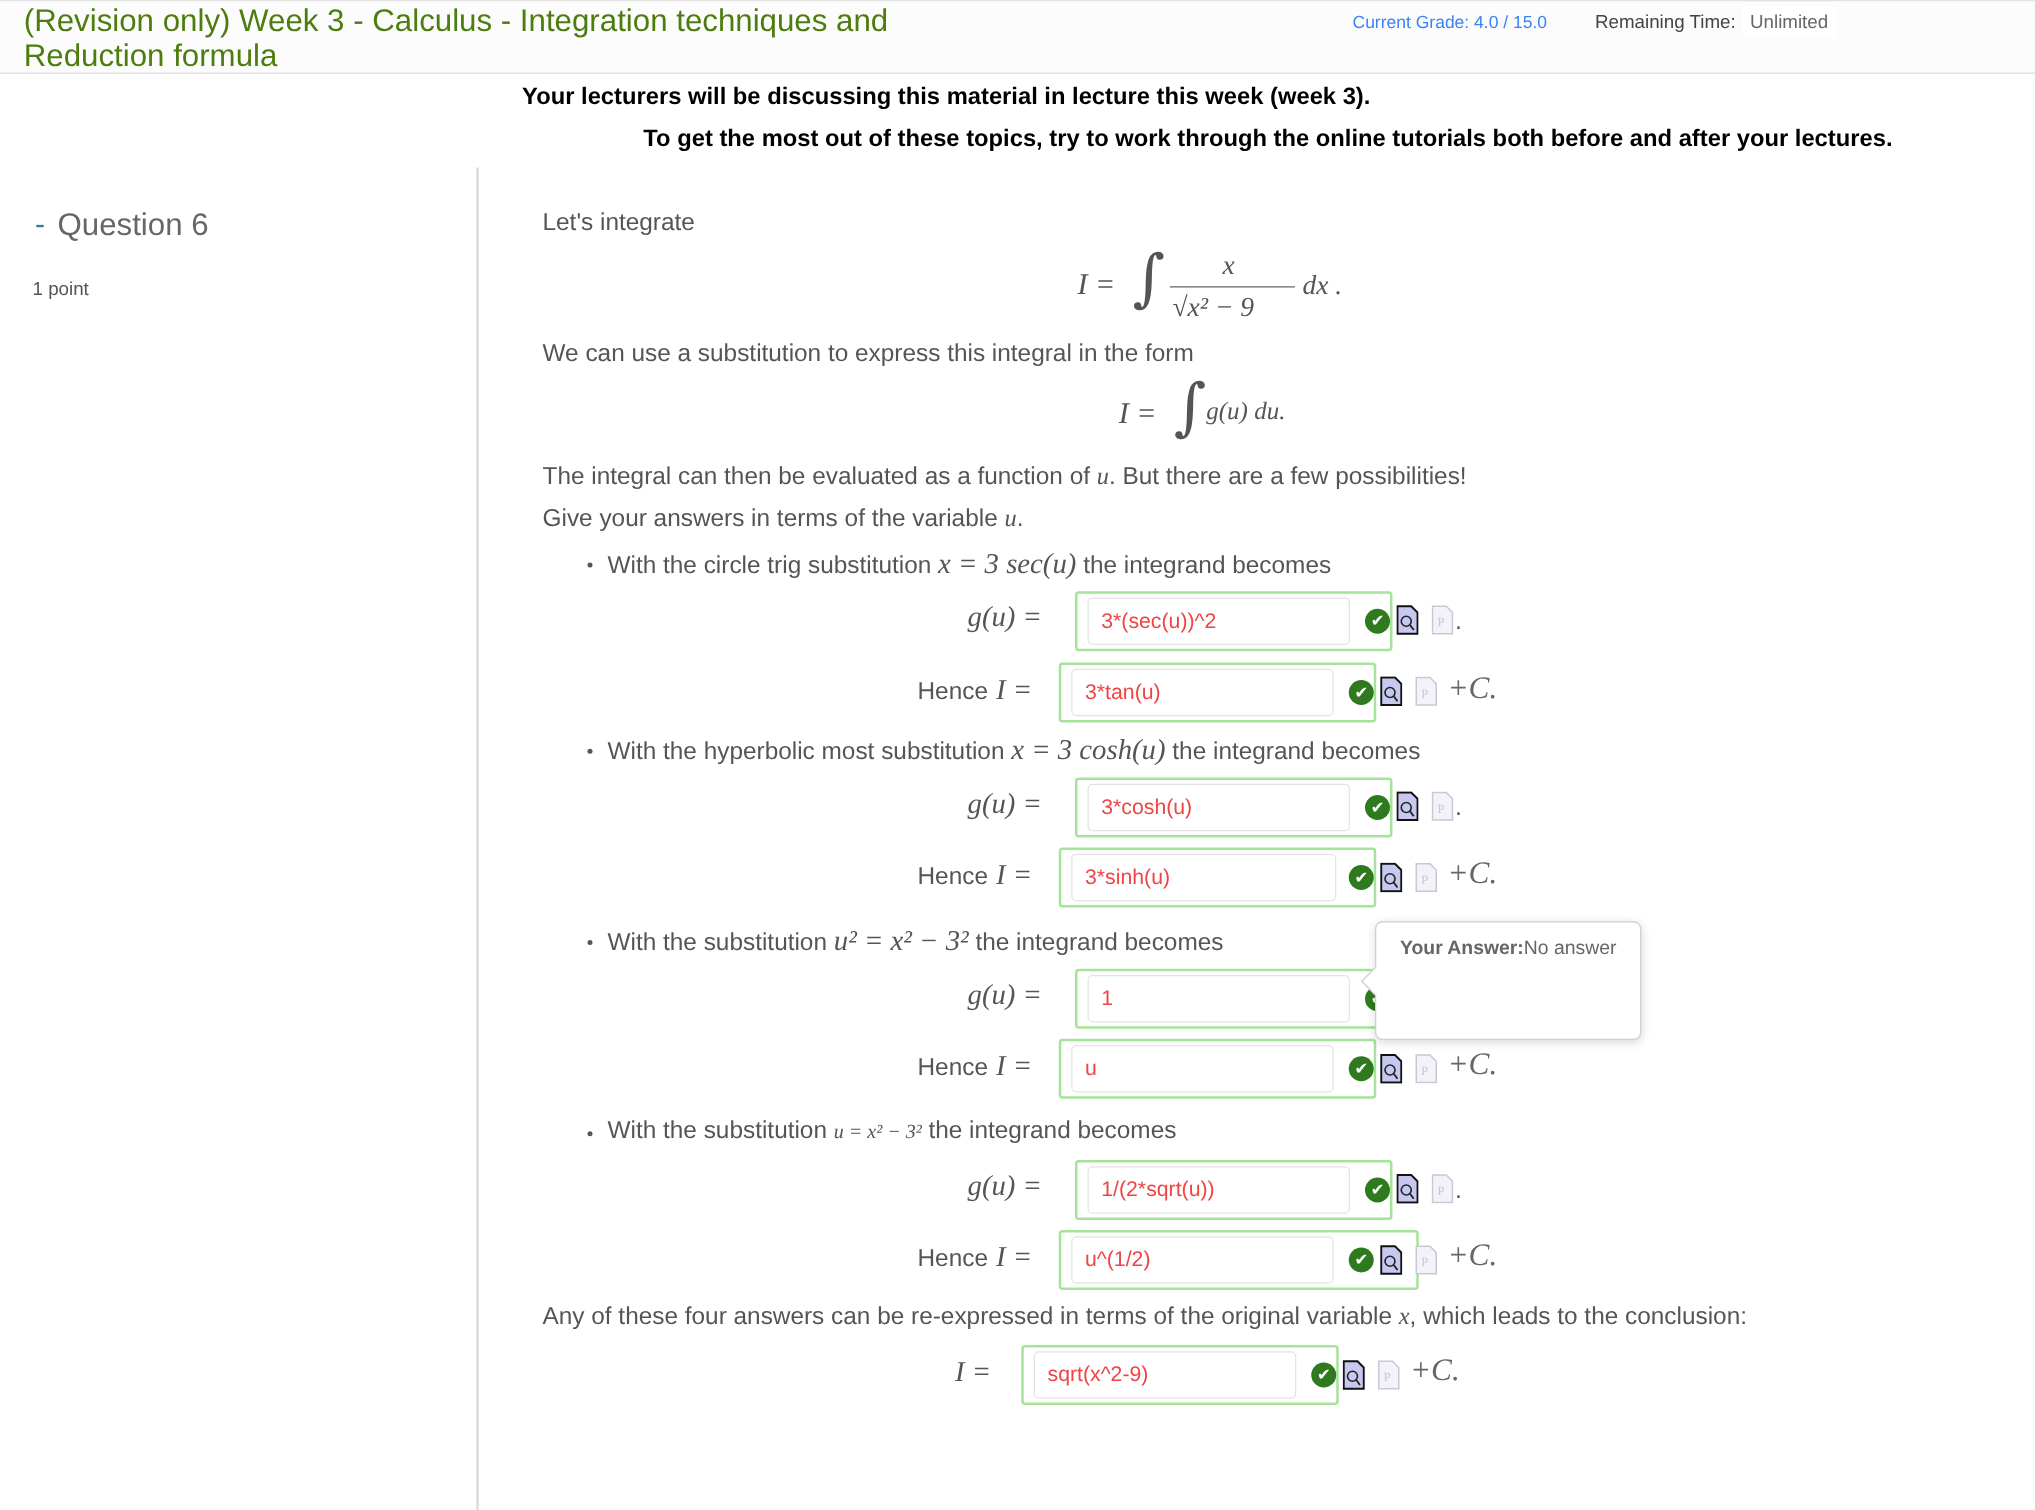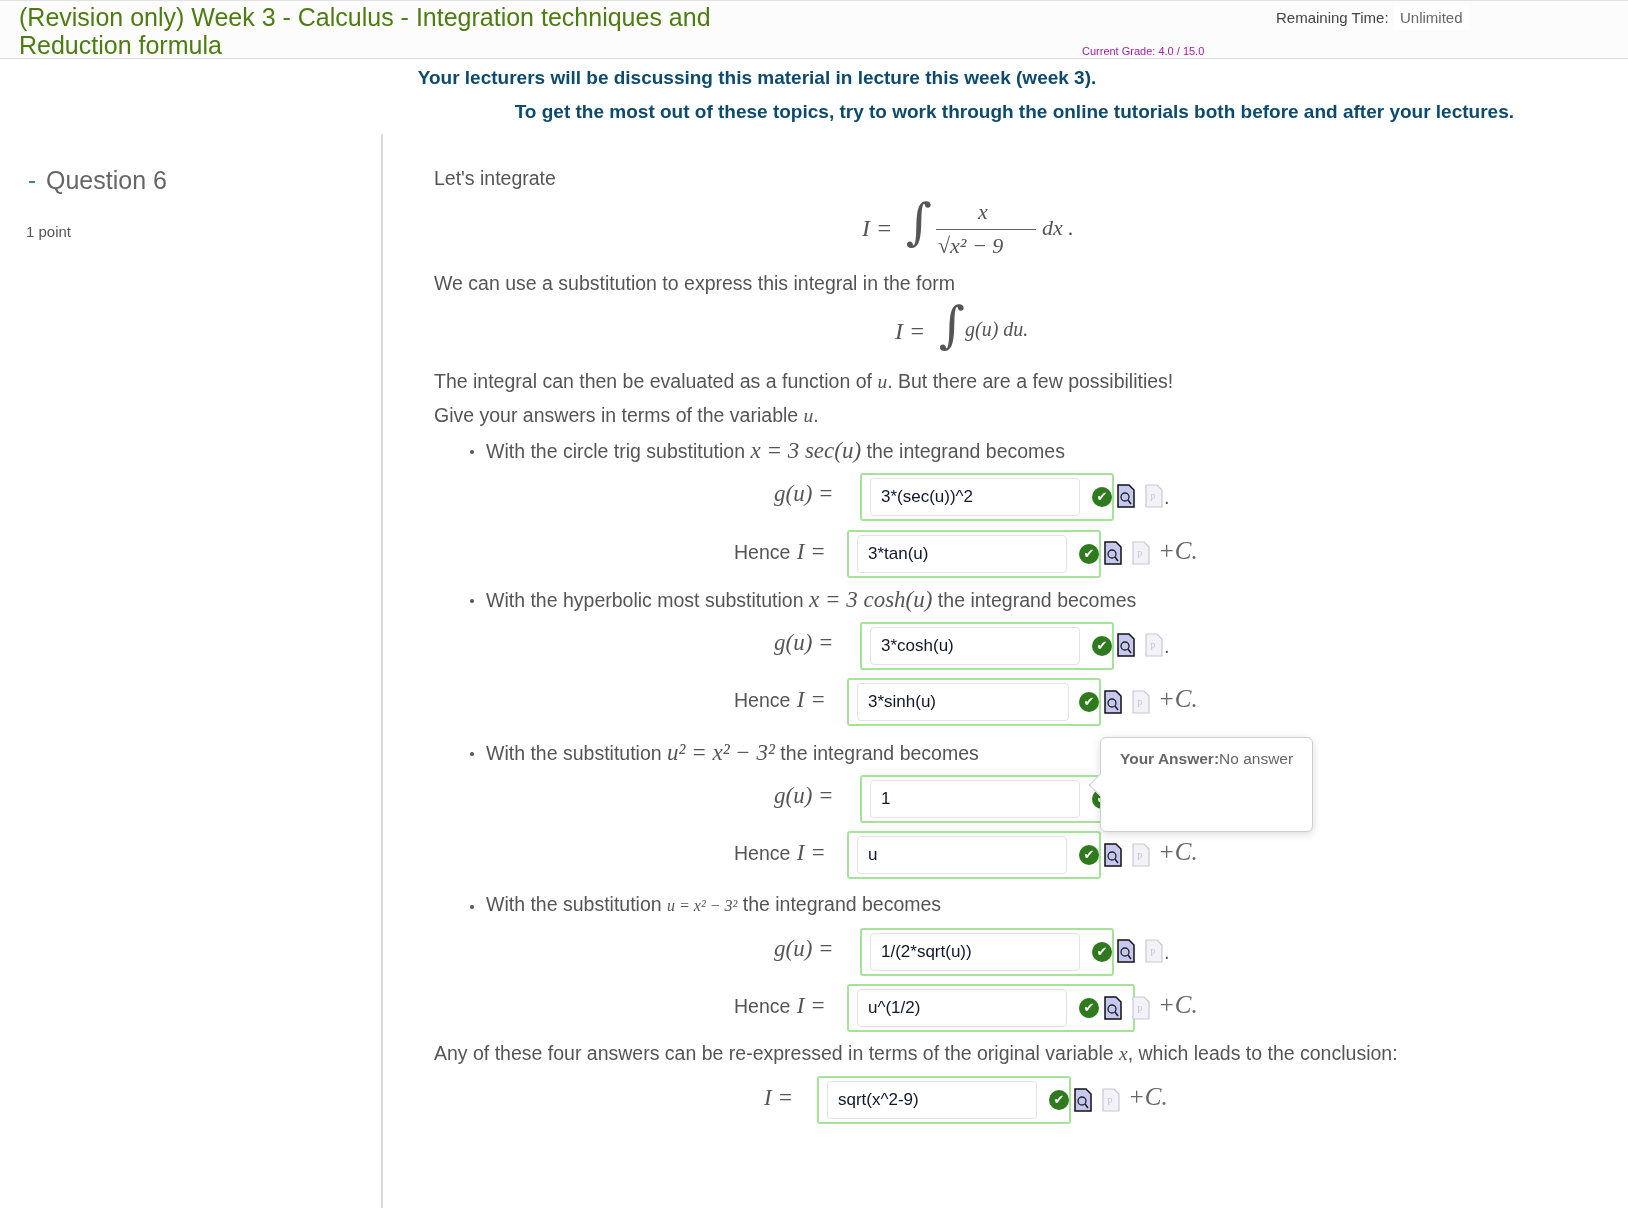--- a/index.html
+++ b/index.html
@@ -19,31 +19,31 @@
     position: absolute; left: 0; top: 0; width: 1628px; height: 59px;
     background: #fcfcfc;
     border-top: 1px solid #e2e2e2;
     border-bottom: 1px solid #dcdcdc;
   }
   .title {
     position: absolute; left: 19px; top: 2px; width: 760px;
     font-size: 25px; line-height: 28px; color: #4d7c0f;
   }
   .grade {
-    position: absolute; left: 1082px; top: 8px; font-size: 11px; color: #a21caf; margin-top: 36px;
+    position: absolute; left: 1082px; top: 8px; font-size: 14px; color: #3b82f6;
   }
   .time-label { position: absolute; left: 1276px; top: 8px; font-size: 15px; color: #444; }
   .time-val {
     position: absolute; left: 1394px; top: 4px; font-size: 15px; color: #666;
     background: #ffffff; padding: 4px 6px;
   }
 
   .notice {
     position: absolute; left: 0; width: 1514px; text-align: center;
-    font-size: 19px; font-weight: bold; color: #0c4a6e;
+    font-size: 19px; font-weight: bold; color: #000000;
   }
 
   
   .sidebar-divider {
     position: absolute; left: 381px; top: 134px; width: 2px; height: 1074px; background: #dcdcdc;
   }
   .q-toggle { position: absolute; left: 28px; top: 166px; font-size: 24px; color: #2e7d9a; }
   .q-title { position: absolute; left: 46px; top: 166px; font-size: 25px; color: #666; }
   .q-points { position: absolute; left: 26px; top: 223px; font-size: 15px; color: #555; }
 
@@ -56,21 +56,21 @@
 
   .eq-label { position: absolute; font-size: 23px; color: #555; white-space: nowrap; text-align: right; }
   .eq-label .plain { font-family: "Liberation Sans", sans-serif; font-style: normal; font-size: 19.5px; }
 
   .answer-wrap {
     position: absolute; height: 48px; border: 2px solid #a6e39a; border-radius: 3px; background: #fff;
   }
   .answer-input {
     position: absolute; left: 8px; top: 3px; height: 38px;
     border: 1px solid #e3e3e3; border-radius: 4px; background: #fff;
-    font-family: "Liberation Sans", sans-serif; font-size: 17px; color: #0f172a;
+    font-family: "Liberation Sans", sans-serif; font-size: 17px; color: #ef4444;
     padding: 0 10px; outline: none;
   }
   .check-icon {
     position: absolute; top: 12px; width: 20px; height: 20px; border-radius: 50%;
     background: #2f7a1e; color: #fff; font-size: 13px; font-weight: bold; text-align: center; line-height: 20px;
   }
   .preview-icon, .latex-icon { position: absolute; width: 18px; height: 24px; }
   .suffix { position: absolute; font-size: 25px; color: #666; white-space: nowrap; }
   .dot { position: absolute; font-size: 20px; color: #555; }
 

